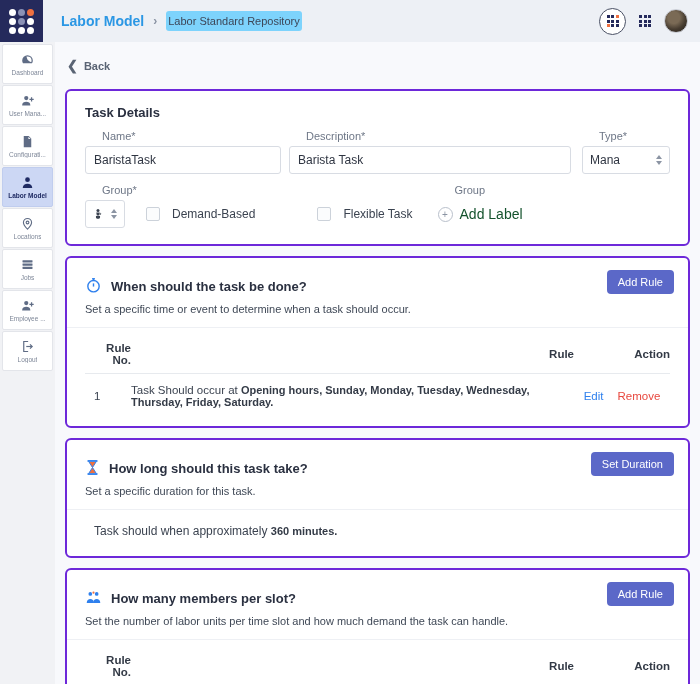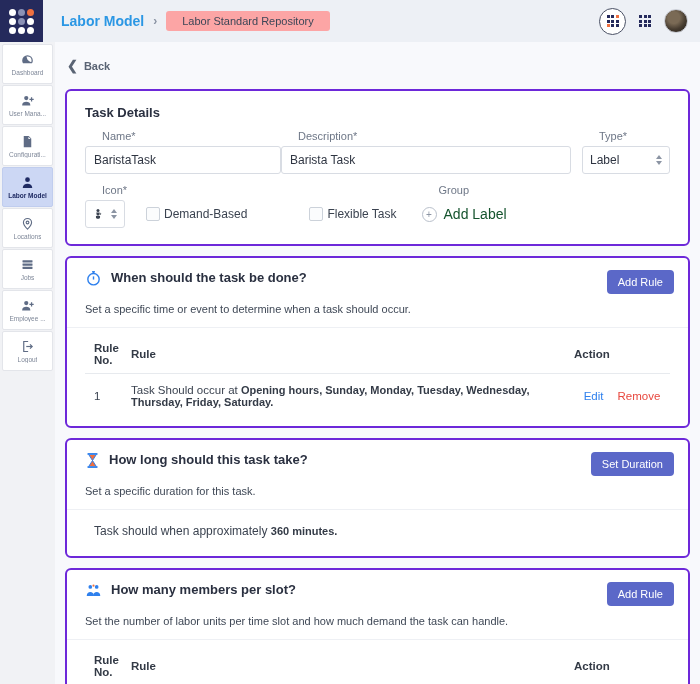--- a/index.html
+++ b/index.html
@@ -10,21 +10,21 @@
     font-size:12px;
   }
   
   .header { height:42px; background:#edf0f5; display:flex; align-items:center; position:relative; }
   .logo { width:43px; height:42px; background:#252a5c; display:flex; align-items:center; justify-content:center; flex:0 0 43px; }
   .logo-grid { display:grid; grid-template-columns:repeat(3,7px); grid-template-rows:repeat(3,7px); gap:2px; }
   .logo-grid i { width:7px; height:7px; border-radius:50%; display:block; }
   .breadcrumb { display:flex; align-items:center; margin-left:18px; gap:9px; }
   .bc-root { color:#2b97e4; font-size:14px; font-weight:700; cursor:pointer; }
   .bc-sep { color:#8a93a3; font-size:12px; font-weight:700; }
-  .bc-badge { background:#fca5a5; color:#3d4657; font-size:11px; padding:4px 16px; border-radius:3px; }
+  .bc-badge { background:#7dd3fc; color:#3d4657; font-size:11px; padding:4px 2px; border-radius:3px; }
   .header-right { margin-left:auto; display:flex; align-items:center; gap:13px; padding-right:12px; }
   .apps-circle { width:27px; height:27px; border:1.5px solid #4a5165; border-radius:50%; display:flex; align-items:center; justify-content:center; background:#fff; cursor:pointer; }
   .mini-grid { display:grid; grid-template-columns:repeat(3,3px); grid-template-rows:repeat(3,3px); gap:1.5px; }
   .mini-grid i { width:3px; height:3px; display:block; background:#252a5c; }
   .mini-grid i.orange { background:#ef7040; }
   .plain-grid { cursor:pointer; }
   .avatar { width:24px; height:24px; border-radius:50%; background:radial-gradient(circle at 40% 35%, #7a6a55 0 30%, #463c30 60%, #211c16 100%); border:1px solid #c9ccd4; cursor:pointer; }
   
   .sidebar { position:absolute; top:42px; left:0; width:55px; bottom:0; background:#f1f2f5; padding:2px 2px 0 2px; }
   .side-item { background:#fff; border:1px solid #e3e5ea; border-radius:2px; height:40px; margin-bottom:1px;
@@ -37,45 +37,45 @@
   .main { position:absolute; top:42px; left:55px; right:0; bottom:0; background:#f8f9fc; padding:16px 10px 0 10px; overflow:hidden; }
   .back { display:flex; align-items:center; gap:6px; color:#5a6474; font-size:11px; font-weight:700; cursor:pointer; margin:0 0 16px 2px; }
   .back .chev { font-size:13px; }
   .card { background:#fff; border:2px solid #6d28d9; border-radius:6px; margin-bottom:10px; }
   
   .card-pad { padding:14px 18px 16px 18px; }
   .card-title { font-size:13px; font-weight:700; color:#2a3040; margin-bottom:10px; }
   .f-label { font-size:11px; color:#6e7787; margin-bottom:4px; display:block;padding-left:17px; }
   .frow { display:flex; }
   .fcol-name { width:196px; }
-  .fcol-desc { flex:1; }
+  .fcol-desc { flex:1; margin-left:8px; }
   .fcol-type { width:88px; margin-left:11px; }
   .tinput { width:100%; height:28px; border:1px solid #d8dce3; border-radius:3px; padding:0 8px; font-size:12px; color:#2f3542; font-family:"Liberation Sans",sans-serif; background:#fff; }
   .selbox { height:28px; border:1px solid #d8dce3; border-radius:3px; background:#fff; display:flex; align-items:center; padding:0 7px; cursor:pointer; }
   .selbox .val { flex:1; font-size:12px; color:#2f3542; }
   .stepper { display:flex; flex-direction:column; gap:2px; align-items:center; }
   .stepper .up { width:0; height:0; border-left:3.5px solid transparent; border-right:3.5px solid transparent; border-bottom:4px solid #8b94a3; }
   .stepper .dn { width:0; height:0; border-left:3.5px solid transparent; border-right:3.5px solid transparent; border-top:4px solid #8b94a3; }
   .frow2 { display:flex; align-items:flex-end; margin-top:10px; }
   .fcol-icon { width:40px; }
-  .chk-wrap { display:flex; align-items:center; gap:4px; margin-bottom:7px; cursor:pointer; }
+  .chk-wrap { display:flex; align-items:center; gap:12px; margin-bottom:7px; cursor:pointer; }
   .chk { width:14px; height:14px; border:1px solid #ccd2da; border-radius:2px; background:#fbfcfd; }
   .chk-lbl { font-size:12px; color:#3b4350; }
   .group-col { margin-left:25px; }
   .addlabel-row { display:flex; align-items:center; gap:7px; height:28px; cursor:pointer; }
   .plus-circ { width:15px; height:15px; border:1px solid #b9c0cb; border-radius:50%; color:#8b94a3; font-size:10px; line-height:13px; text-align:center; }
   .addlabel { color:#14532d; font-size:14px; font-weight:400; }
   
-  .sec-head { display:flex; align-items:flex-start; padding:12px 14px 0 18px; }
+  .sec-head { display:flex; align-items:flex-end; padding:12px 14px 0 18px; }
   .sec-head .ttl { font-size:13px; font-weight:700; color:#2a3040; margin-left:9px; }
   .sec-btn { margin-left:auto; background:#5b68c8; color:#fff; border:none; border-radius:4px; font-size:11px; padding:6px 11px; cursor:pointer; font-family:"Liberation Sans",sans-serif; }
   .sec-sub { padding:9px 18px 12px 18px; font-size:11px; color:#3f4856; }
   .sec-body { border-top:1px solid #eef0f4; padding:6px 18px 12px 18px; }
   table.rules { width:100%; border-collapse:collapse; font-size:11.5px; }
-  table.rules th { text-align:left; font-weight:700; color:#333a46; padding:8px 0 7px 0; border-bottom:1px solid #e7eaee; }
+  table.rules th { text-align:right; font-weight:700; color:#333a46; padding:8px 0 7px 0; border-bottom:1px solid #e7eaee; }
   table.rules td { padding:10px 0 6px 0; color:#3b4350; }
   .col-no { width:46px; padding-left:9px !important; }
   .col-action { width:96px;text-align:center; }
   .rule-bold { font-weight:700; font-size:11px; color:#343b47; }
   .lnk-edit { color:#2f80ed; cursor:pointer; margin-right:14px; }
   .lnk-remove { color:#e8483f; cursor:pointer; }
   .result-line { font-size:12px; color:#3b4350; padding:8px 0 6px 9px; }
 </style>
 </head>
 <body>
@@ -204,31 +204,31 @@
           <label class="f-label">Name*</label>
           <input class="tinput" type="text" value="BaristaTask" style="">
         </div>
         <div class="fcol-desc">
           <label class="f-label">Description*</label>
           <input class="tinput" type="text" value="Barista Task" style="">
         </div>
         <div class="fcol-type">
           <label class="f-label">Type*</label>
           <div class="selbox">
-            <span class="val">Label</span>
+            <span class="val">Mana</span>
             <span class="stepper">
                 <span class="up"></span>
                 <span class="dn"></span>
               </span>
           </div>
         </div>
       </div>
       <div class="frow2">
         <div class="fcol-icon">
-          <label class="f-label">Icon*</label>
+          <label class="f-label">Group*</label>
           <div class="selbox" style="padding:0 5px;">
             <svg viewBox="0 0 24 24" width="14" height="14" fill="#3b4350">
                 <circle cx="12" cy="6" r="2.6"></circle>
                 <path d="M9 9.5h6l-1 5h-4zM8.5 15.5h7V18a2 2 0 0 1-2 2h-3a2 2 0 0 1-2-2z"></path>
                 <path d="M15.5 10.5c1.8 0 1.8 2.6 0 2.6z" fill="none" stroke="#3b4350" stroke-width="1.1"></path>
               </svg>
             <span class="stepper" style="margin-left:6px">
                 <span class="up"></span>
                 <span class="dn"></span>
               </span>

